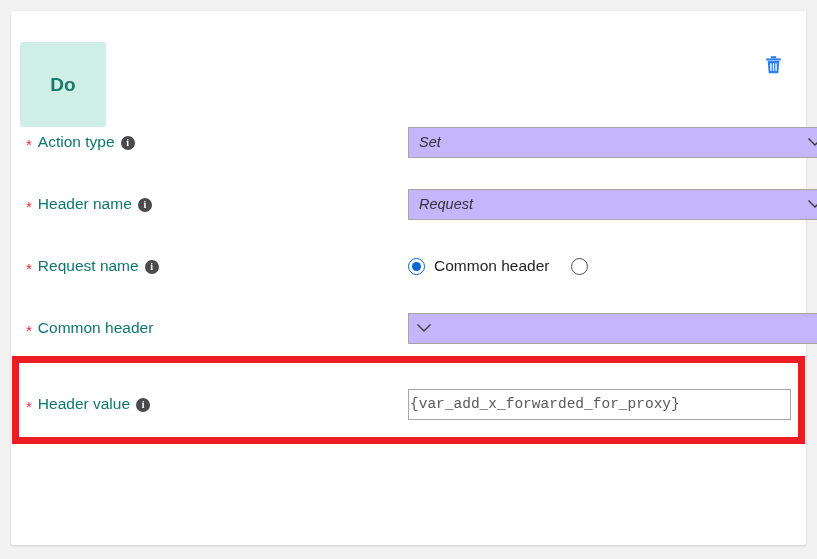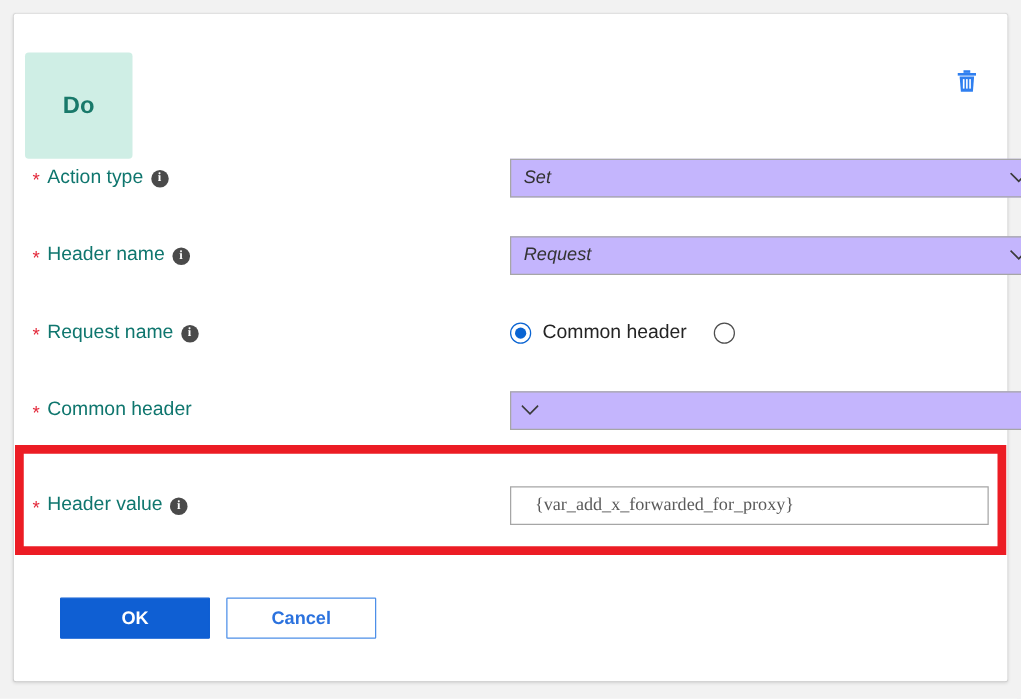--- a/index.html
+++ b/index.html
@@ -193,22 +193,22 @@
   }
 
   
   .text-input {
     width: 383px;
     height: 31px;
     border: 1px solid #a6a6a6;
     background: #ffffff;
     color: #5a5a5a;
     font-size: 14.5px;
-    font-family: Liberation Serif, serif;
-    padding: 0 19px;
+    font-family: Liberation Mono, monospace;
+    padding: 0 1px;
     outline: none;
   }
 
   
   #annotation-box {
     position: absolute;
     left: 12px;
     top: 356px;
     width: 793px;
     height: 88px;
@@ -347,20 +347,16 @@
     <div class="row-label">
       <span class="req-star">*</span>
       <span class="label-text">Header value</span>
       <span class="info-icon">i</span>
     </div>
     <div class="control-col">
       <input class="text-input" type="text" value="{var_add_x_forwarded_for_proxy}" style="">
     </div>
   </div>
 
-  <div id="button-bar">
-    <button id="ok-button" class="btn">OK</button>
-    <button id="cancel-button" class="btn">Cancel</button>
-  </div>
 
 </div>
 
 <div id="annotation-box"></div>
 
 </body></html>

